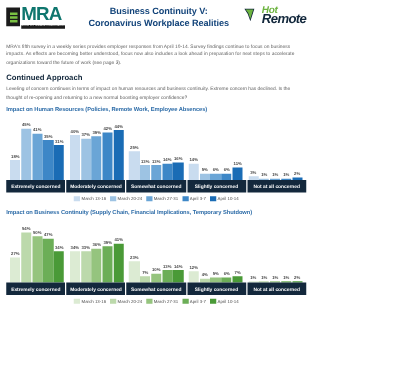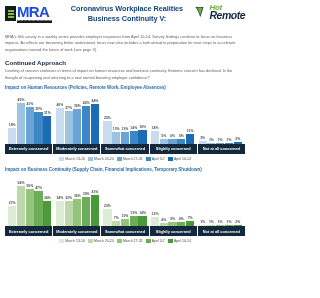--- a/index.html
+++ b/index.html
@@ -18,21 +18,21 @@
   
   .header{display:flex;align-items:flex-start;justify-content:space-between;height:26px;}
   .mra-logo{display:flex;align-items:center;width:62px;flex:0 0 62px;}
   .mra-mark{
     width:11px;height:15px;background:#1b1b1b;position:relative;flex:0 0 11px;margin-right:1px;
     display:flex;flex-direction:column;justify-content:center;align-items:center;
   }
   .mra-mark i{display:block;width:6px;height:2px;background:#7ac143;margin:0.5px 0;}
   .mra-text{line-height:1;}
   .mra-text .big{
-    font-size:15px;font-weight:bold;letter-spacing:-0.7px;color:#1d4ed8;
+    font-size:15px;font-weight:bold;letter-spacing:-0.7px;color:#0f766e;
     font-family:"Liberation Sans",sans-serif;display:block;
   }
   .mra-text .small{
     display:block;font-size:2.6px;letter-spacing:0.15px;color:#1b1b1b;
     background:#1b1b1b;color:#fff;text-align:center;padding:0.5px 0;margin-top:0.5px;
   }
   .title-wrap{flex:1;text-align:center;padding:0 2px;}
   .title-wrap .t{
     font-size:7.3px;font-weight:bold;color:#13447a;line-height:1.32;letter-spacing:-0.05px;
   }
@@ -121,22 +121,22 @@
           <i></i>
           <i></i>
       </div>
       <div class="mra-text">
         <span class="big">MRA</span>
         <span class="small">Mind Of Means Association</span>
       </div>
     </div>
 
     <div class="title-wrap">
+      <div class="t">Business Continuity V:</div>
       <div class="t">Coronavirus Workplace Realities</div>
-      <div class="t">Business Continuity V:</div>
     </div>
 
     <div class="hot-logo">
       <div class="hot-check">
         <svg width="13" height="12" viewBox="0 0 13 12">
           <path d="M0.5 1 L8.5 1 L5.3 11 L3.2 5.2 Z" fill="#13283c"></path>
           <path d="M1.5 1.6 L7.6 1.6 L5.2 9.2 L3.6 4.4 Z" fill="#6cb33f"></path>
         </svg>
       </div>
       <div class="hot-words">

